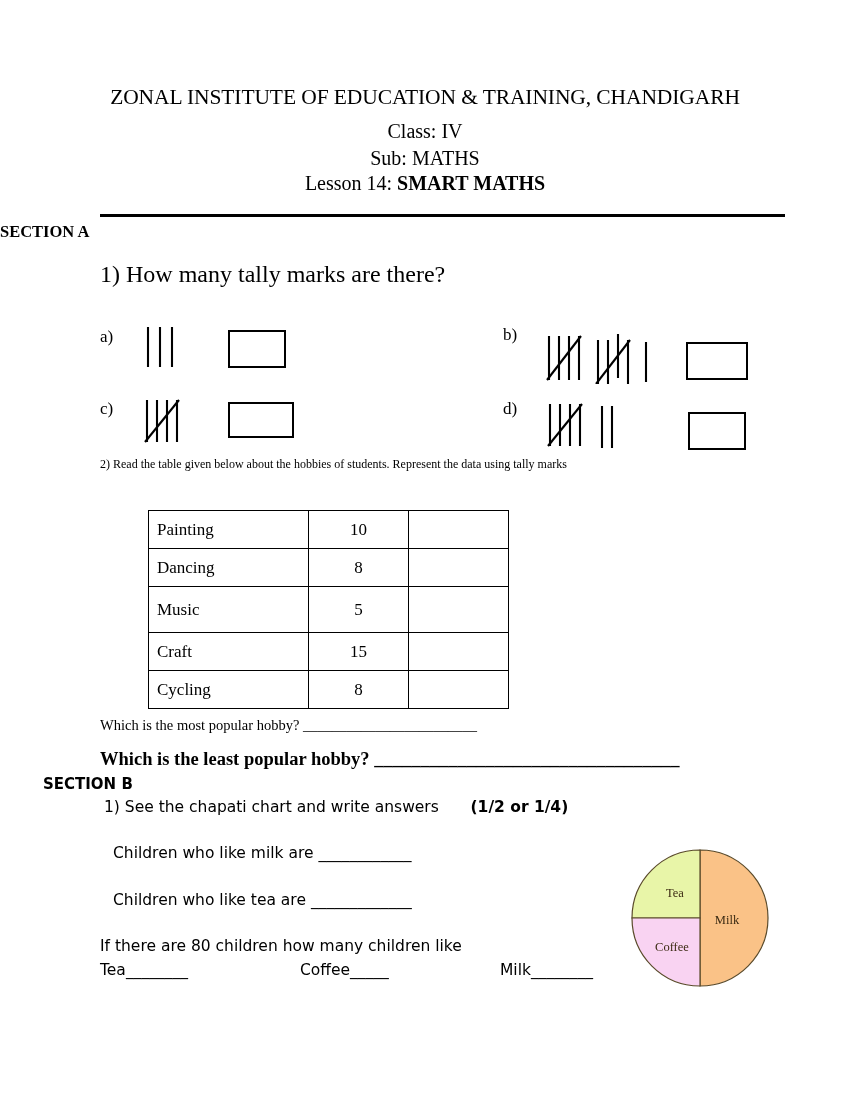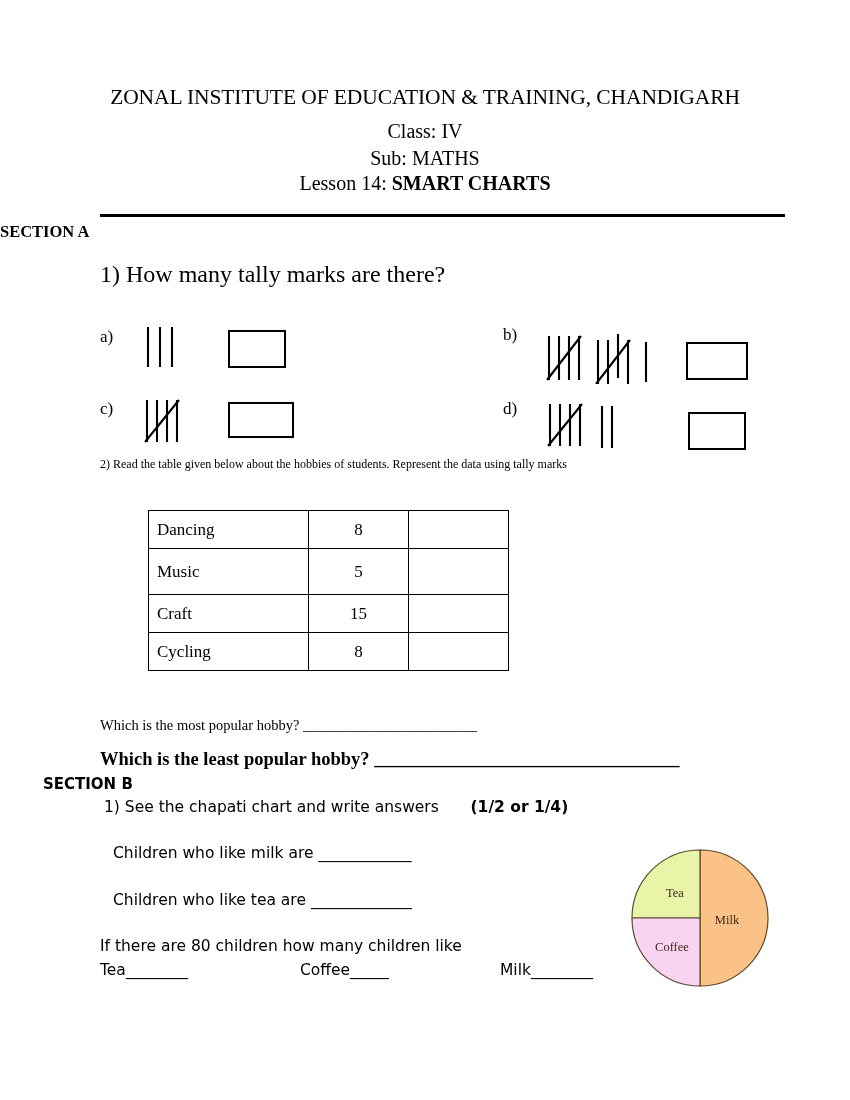--- a/index.html
+++ b/index.html
@@ -162,21 +162,21 @@
   }
 </style>
 </head>
 <body>
 
 <div class="page">
 
   <div class="hdr-title">ZONAL INSTITUTE OF EDUCATION &amp; TRAINING, CHANDIGARH</div>
   <div class="hdr-line hdr-sub">Sub: MATHS</div>
   <div class="hdr-line hdr-class">Class: IV</div>
-  <div class="hdr-line hdr-lesson"><span>Lesson 14: </span><b>SMART CHARTS</b></div>
+  <div class="hdr-line hdr-lesson"><span>Lesson 14: </span><b>SMART MATHS</b></div>
 
   <div class="rule"></div>
 
   <div class="section-a">SECTION A</div>
 
   <div class="q1-text">1) How many tally marks are there?</div>
 
   <div class="tally-item">
     <div class="tally-label" style="left:100px; top:327px;">a)</div>
     <svg class="tally-svg" style="left:143px; top:324px;" width="46" height="46" viewBox="0 0 46 46">
@@ -237,20 +237,25 @@
       </g>
     </svg>
     <div class="ansbox" style="left:688px; top:412px; width:58px; height:38px;"></div>
   </div>
 
   <div class="q2-text">2) Read the table given below about the hobbies of students. Represent the data using tally marks</div>
 
   <table class="hobby-table">
     <tbody>
       <tr>
+        <td class="c-name">Painting</td>
+        <td class="c-count">10</td>
+        <td class="c-tally"></td>
+      </tr>
+      <tr>
         <td class="c-name">Dancing</td>
         <td class="c-count">8</td>
         <td class="c-tally"></td>
       </tr>
       <tr class="tall">
         <td class="c-name">Music</td>
         <td class="c-count">5</td>
         <td class="c-tally"></td>
       </tr>
       <tr>

